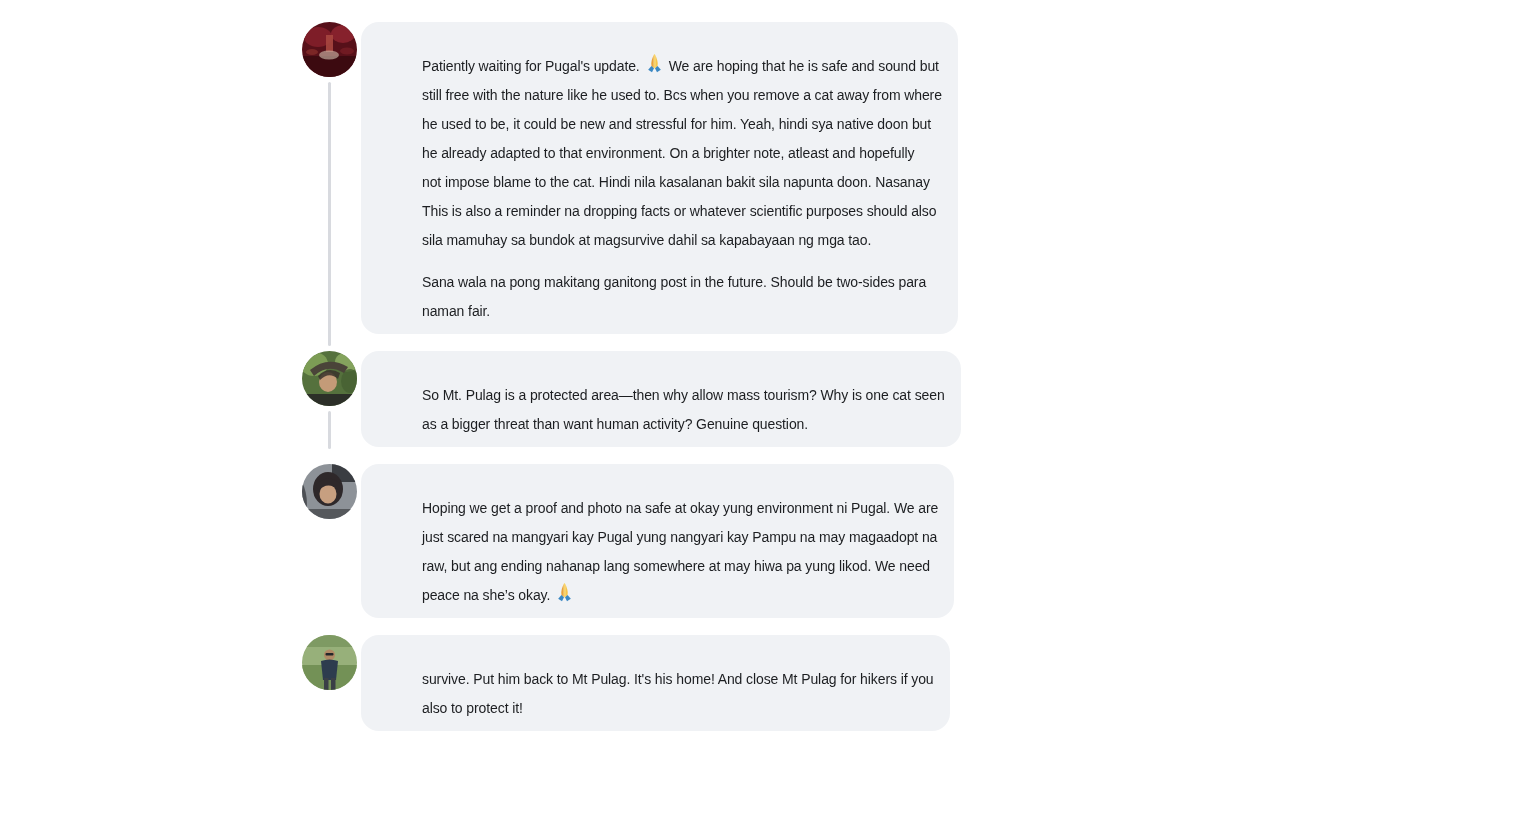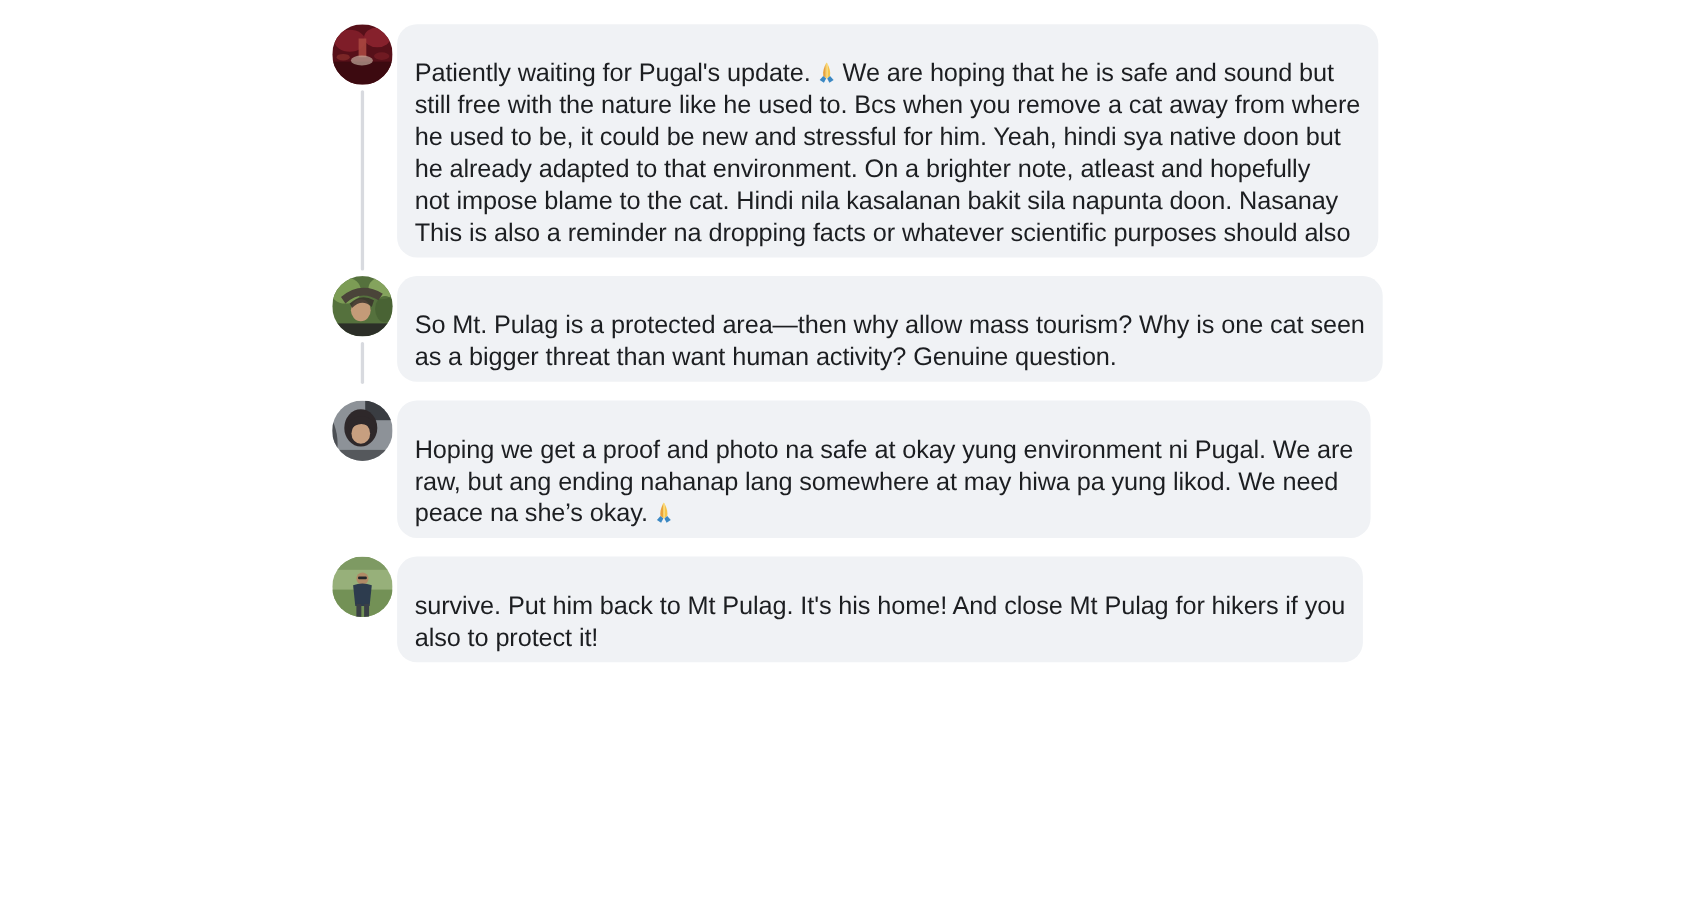--- a/index.html
+++ b/index.html
@@ -49,24 +49,25 @@
     background: #f0f2f5;
     border-radius: 18px;
     padding: 30px 16px 8px 16px;
     display: inline-block;
   }
   .para { margin: 0; }
   .para + .para { margin-top: 13px; }
   .line {
     display: block;
     white-space: nowrap;
-    font-size: 23px;
+    font-size: 14px;
     line-height: 29px;
     color: #1c1e21;
     letter-spacing: -0.1px;
+    margin-left: 45px;
   }
   .emoji {
     width: 23px;
     height: 23px;
     display: inline-block;
     vertical-align: -4px;
     margin: 0 3px;
   }
 </style>
 </head>
@@ -95,20 +96,25 @@
               <path d="M12.8 3 C14.6 7 15.9 10.5 15.2 14.6 L12.8 16.6 Z" fill="#f6c54b"></path>
               <path d="M8.8 14.6 L5.4 18.4 L9.4 21 L11.5 17 Z" fill="#3b88c3"></path>
               <path d="M15.2 14.6 L18.6 18.4 L14.6 21 L12.5 17 Z" fill="#3b88c3"></path>
               <path d="M11.2 3 L12 2 L12.8 3 L12.8 16.6 L12 17.3 L11.2 16.6 Z" fill="#f9d467"></path>
             </svg><span>We are hoping that he is safe and sound but</span></span>
         <span class="line">still free with the nature like he used to. Bcs when you remove a cat away from where</span>
         <span class="line">he used to be, it could be new and stressful for him. Yeah, hindi sya native doon but</span>
         <span class="line">he already adapted to that environment. On a brighter note, atleast and hopefully</span>
         <span class="line">not impose blame to the cat. Hindi nila kasalanan bakit sila napunta doon. Nasanay</span>
         <span class="line">This is also a reminder na dropping facts or whatever scientific purposes should also</span>
+        <span class="line">sila mamuhay sa bundok at magsurvive dahil sa kapabayaan ng mga tao.</span>
+      </p>
+      <p class="para">
+        <span class="line">Sana wala na pong makitang ganitong post in the future. Should be two-sides para</span>
+        <span class="line">naman fair.</span>
       </p>
     </div>
   </div>
 
   <div class="comment c2">
     <div class="avatar">
       <svg viewBox="0 0 55 55">
         <rect width="55" height="55" fill="#55713d"></rect>
         <ellipse cx="12" cy="13" rx="14" ry="12" fill="#7c9c55"></ellipse>
         <ellipse cx="45" cy="11" rx="12" ry="10" fill="#8aa861" opacity="0.9"></ellipse>
@@ -136,20 +142,21 @@
         <path d="M0 18 Q8 34 3 55 L0 55 Z" fill="#4c4f54"></path>
         <ellipse cx="26" cy="25" rx="15" ry="17" fill="#2e282a"></ellipse>
         <ellipse cx="26" cy="30" rx="8.5" ry="9.5" fill="#c79f80"></ellipse>
         <path d="M14 21 Q26 8 40 21 L38 27 Q26 16 16 27 Z" fill="#2e282a"></path>
         <rect y="45" width="55" height="10" fill="#55585c"></rect>
       </svg>
     </div>
     <div class="bubble">
       <p class="para">
         <span class="line">Hoping we get a proof and photo na safe at okay yung environment ni Pugal. We are</span>
+        <span class="line">just scared na mangyari kay Pugal yung nangyari kay Pampu na may magaadopt na</span>
         <span class="line">raw, but ang ending nahanap lang somewhere at may hiwa pa yung likod. We need</span>
         <span class="line"><span>peace na she’s okay.</span><svg class="emoji" viewBox="0 0 24 24">
               <path d="M11.2 3 C9.4 7 8.1 10.5 8.8 14.6 L11.2 16.6 Z" fill="#e8a33d"></path>
               <path d="M12.8 3 C14.6 7 15.9 10.5 15.2 14.6 L12.8 16.6 Z" fill="#f6c54b"></path>
               <path d="M8.8 14.6 L5.4 18.4 L9.4 21 L11.5 17 Z" fill="#3b88c3"></path>
               <path d="M15.2 14.6 L18.6 18.4 L14.6 21 L12.5 17 Z" fill="#3b88c3"></path>
               <path d="M11.2 3 L12 2 L12.8 3 L12.8 16.6 L12 17.3 L11.2 16.6 Z" fill="#f9d467"></path>
             </svg></span>
       </p>
     </div>

